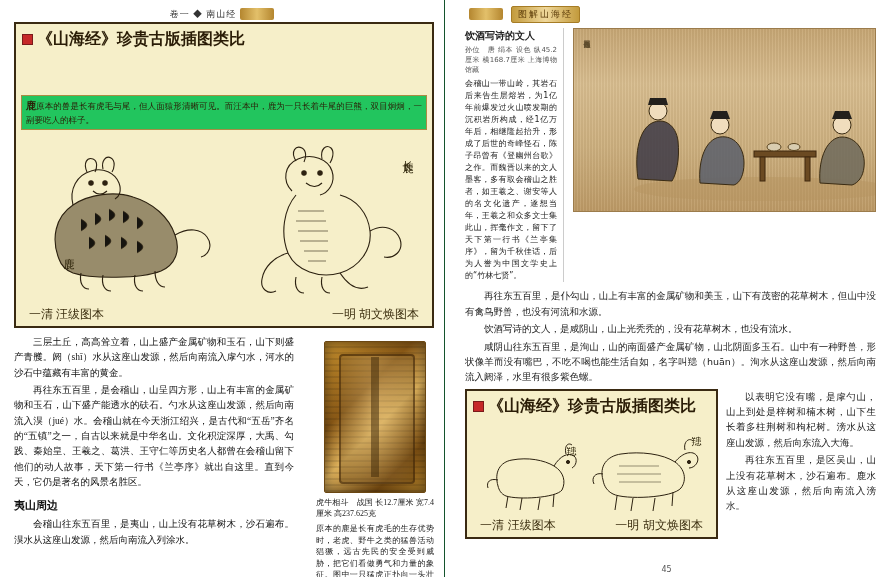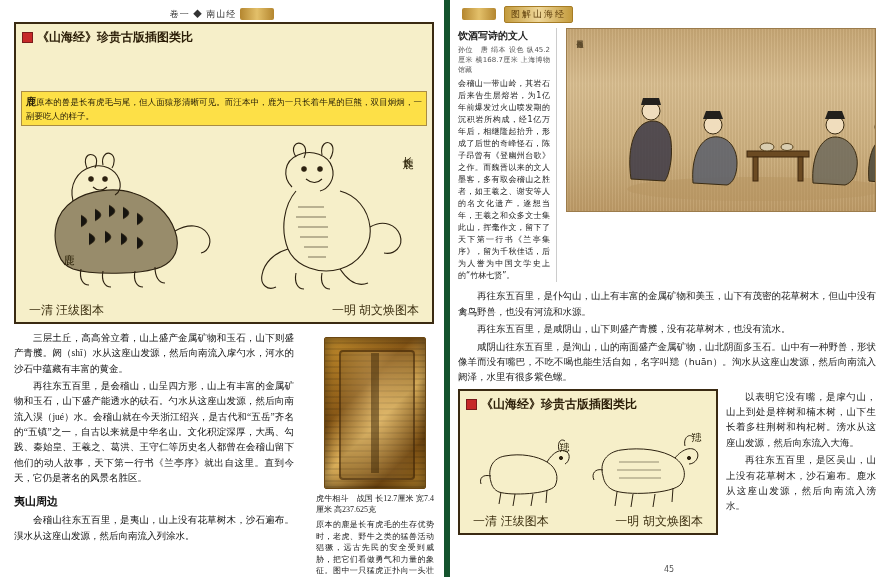--- a/index.html
+++ b/index.html
@@ -4,21 +4,21 @@
 <style>
   html,body{margin:0;padding:0;}
   body{
     width:888px;height:577px;overflow:hidden;
     background:#ffffff;
     font-family:"DejaVu Sans","Liberation Sans",sans-serif;
     color:#1a1a1a;
   }
   .page{position:relative;width:888px;height:577px;box-sizing:border-box;display:flex;}
   .left-page{position:relative;width:444px;height:577px;box-sizing:border-box;padding:6px 10px 0 14px;background:#fff;font-family:Liberation Serif, serif;}
-  .right-page{position:relative;width:444px;height:577px;box-sizing:border-box;padding:6px 12px 0 8px;background:#fff;border-left:6px solid #14532d;}
+  .right-page{position:relative;width:444px;height:577px;box-sizing:border-box;padding:6px 12px 0 20px;background:#fff;border-left:1px solid #14532d;}
 
   
   .runhead{display:flex;align-items:center;justify-content:center;height:16px;font-size:9px;color:#333;letter-spacing:1px;}
   .runhead .seal{
      display:inline-block;width:34px;height:12px;margin:0 4px;
      background:linear-gradient(90deg,#b4862f,#e3c06a,#b4862f);
      border-radius:2px;
   }
   .right-head{justify-content:flex-start;}
   .right-head .banner{
@@ -31,26 +31,26 @@
 
   
   .illu-box{
      border:2px solid #3a2a12;
      background:#f6efc9;
      box-sizing:border-box;
      padding:4px 5px 3px 5px;
   }
   .illu-title{
      display:flex;align-items:center;gap:4px;
-     font-size:12px;font-weight:bold;color:#2a1c06;
+     font-size:16px;font-weight:bold;color:#2a1c06;
      margin:1px 0 3px 1px;
   }
   .illu-title .redmark{width:9px;height:9px;background:#c62828;display:inline-block;border:1px solid #7a1a1a;}
   .illu-desc{
-     border:1px solid #a98c44;background:#fde047;
+     border:1px solid #a98c44;background:#22c55e;
      font-size:8.5px;line-height:1.45;color:#2b2208;
      padding:3px 4px;margin-bottom:3px;
      text-align:justify;
      margin-top:45px;
   }
   .illu-desc .lead{font-weight:bold;font-size:10px;}
   .illu-canvas{position:relative;background:#f6efc9;height:172px;overflow:hidden;}
   .illu-canvas.small{height:96px;}
   .cap-row{display:flex;justify-content:space-between;font-size:12px;color:#3c2f10;padding:1px 8px 0 8px;}
 
@@ -246,21 +246,21 @@
               <ellipse cx="160" cy="100" rx="7" ry="4" fill="#d9cdb0" stroke="#5a4420"></ellipse>
               <ellipse cx="180" cy="100" rx="6" ry="3.5" fill="#d9cdb0" stroke="#5a4420"></ellipse>
             </g>
           </svg>
         </div>
       </div>
     </div>
 
     <div class="rt-col" style="margin-top:6px">
       <p>再往东五百里，是仆勾山，山上有丰富的金属矿物和美玉，山下有茂密的花草树木，但山中没有禽鸟野兽，也没有河流和水源。</p>
-      <p>再往东五百里，是咸阴山，山下则盛产青雘，没有花草树木，也没有流水。</p>
+      <p>饮酒写诗的文人，是咸阴山，山上光秃秃的，没有花草树木，也没有流水。</p>
       <p>咸阴山往东五百里，是洵山，山的南面盛产金属矿物，山北阴面多玉石。山中有一种野兽，形状像羊而没有嘴巴，不吃不喝也能生活自如，名字叫䍺（huān）。洵水从这座山发源，然后向南流入阏泽，水里有很多紫色螺。</p>
     </div>
 
     <div style="display:flex;gap:8px;margin-top:4px;">
 
       <div class="illu-box" style="flex:1">
         <div class="illu-title">
           <span class="redmark"></span>
           <span>《山海经》珍贵古版插图类比</span>
         </div>

